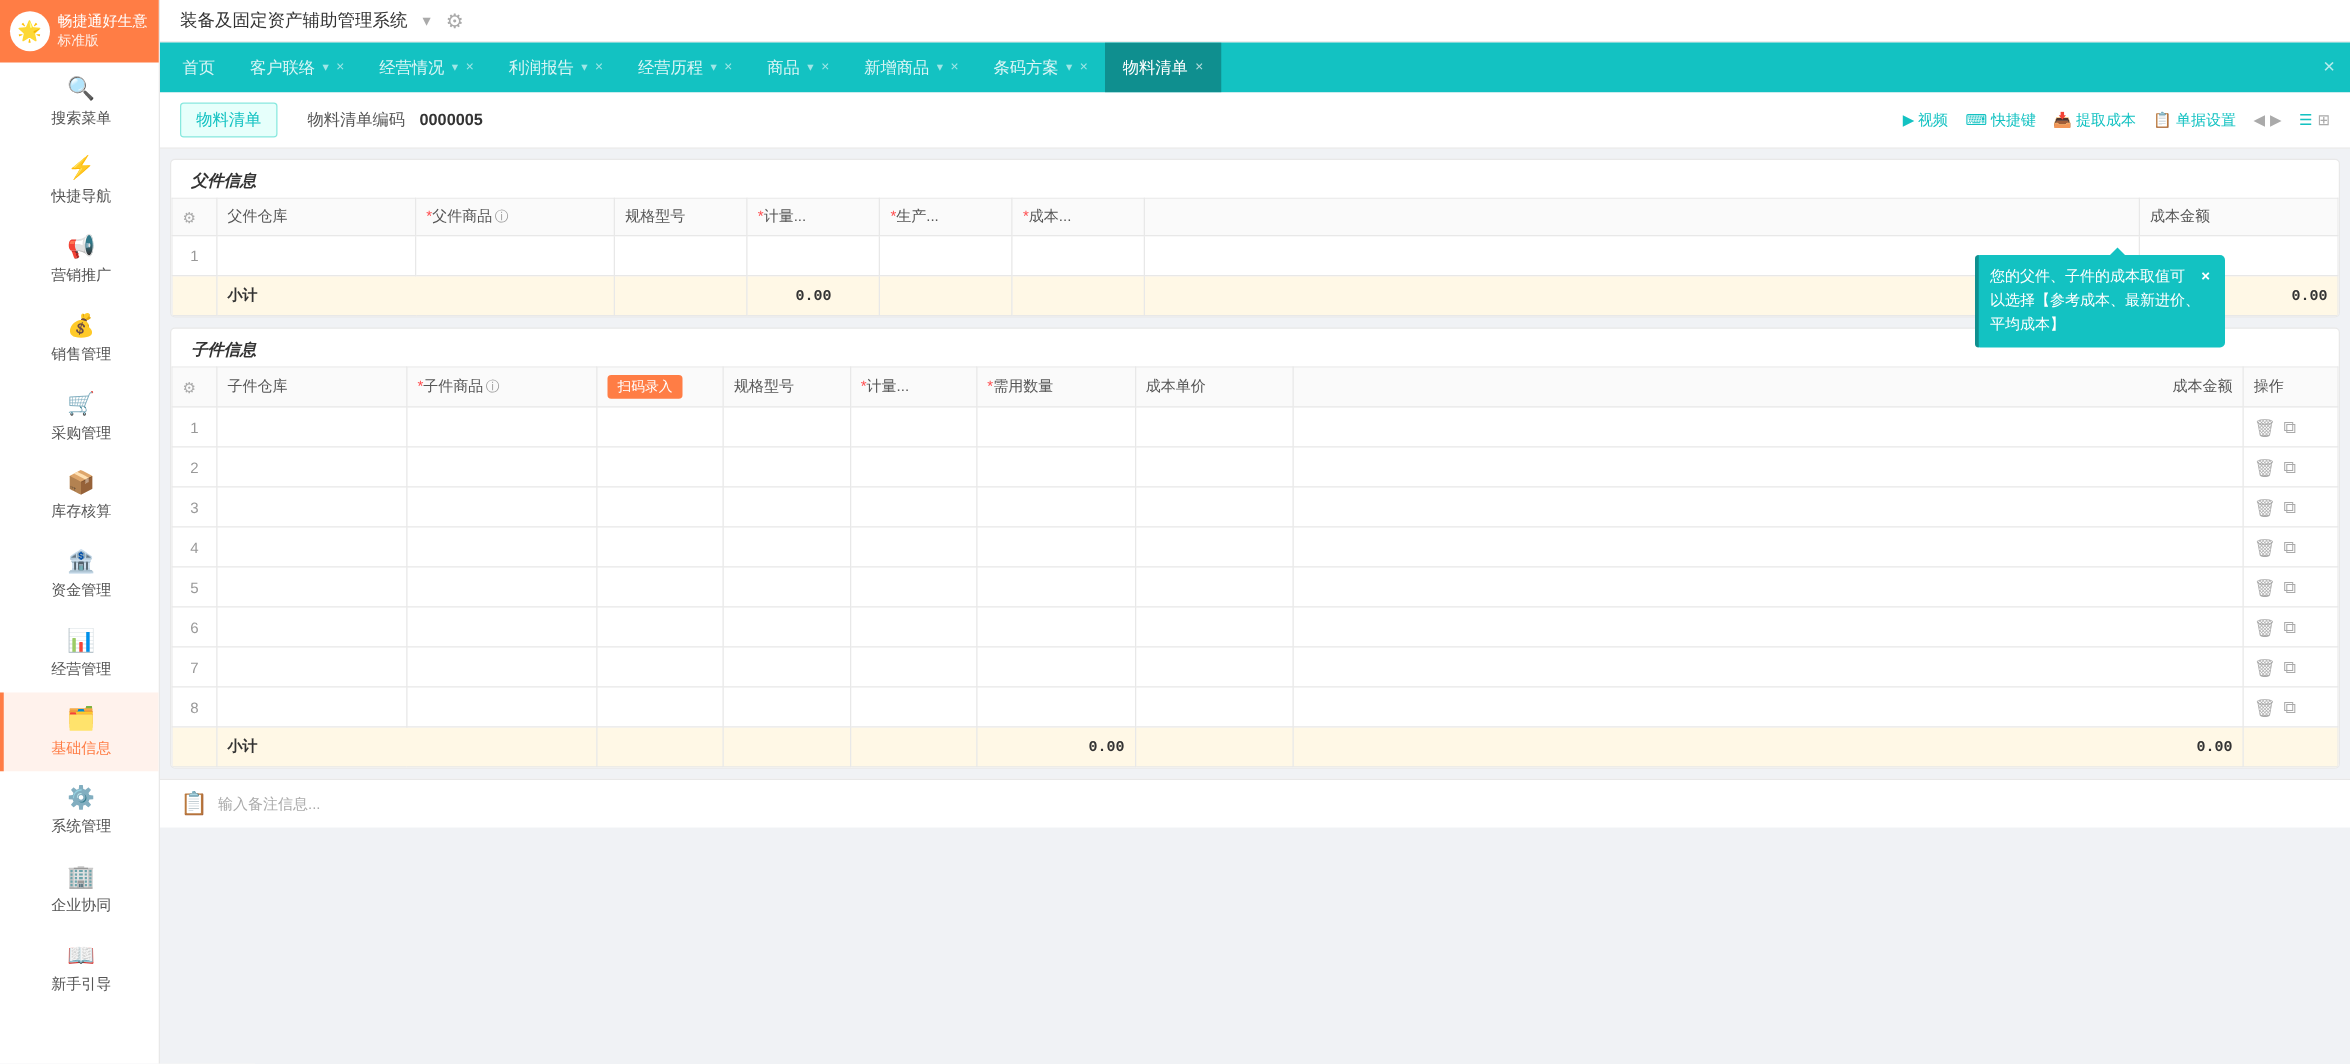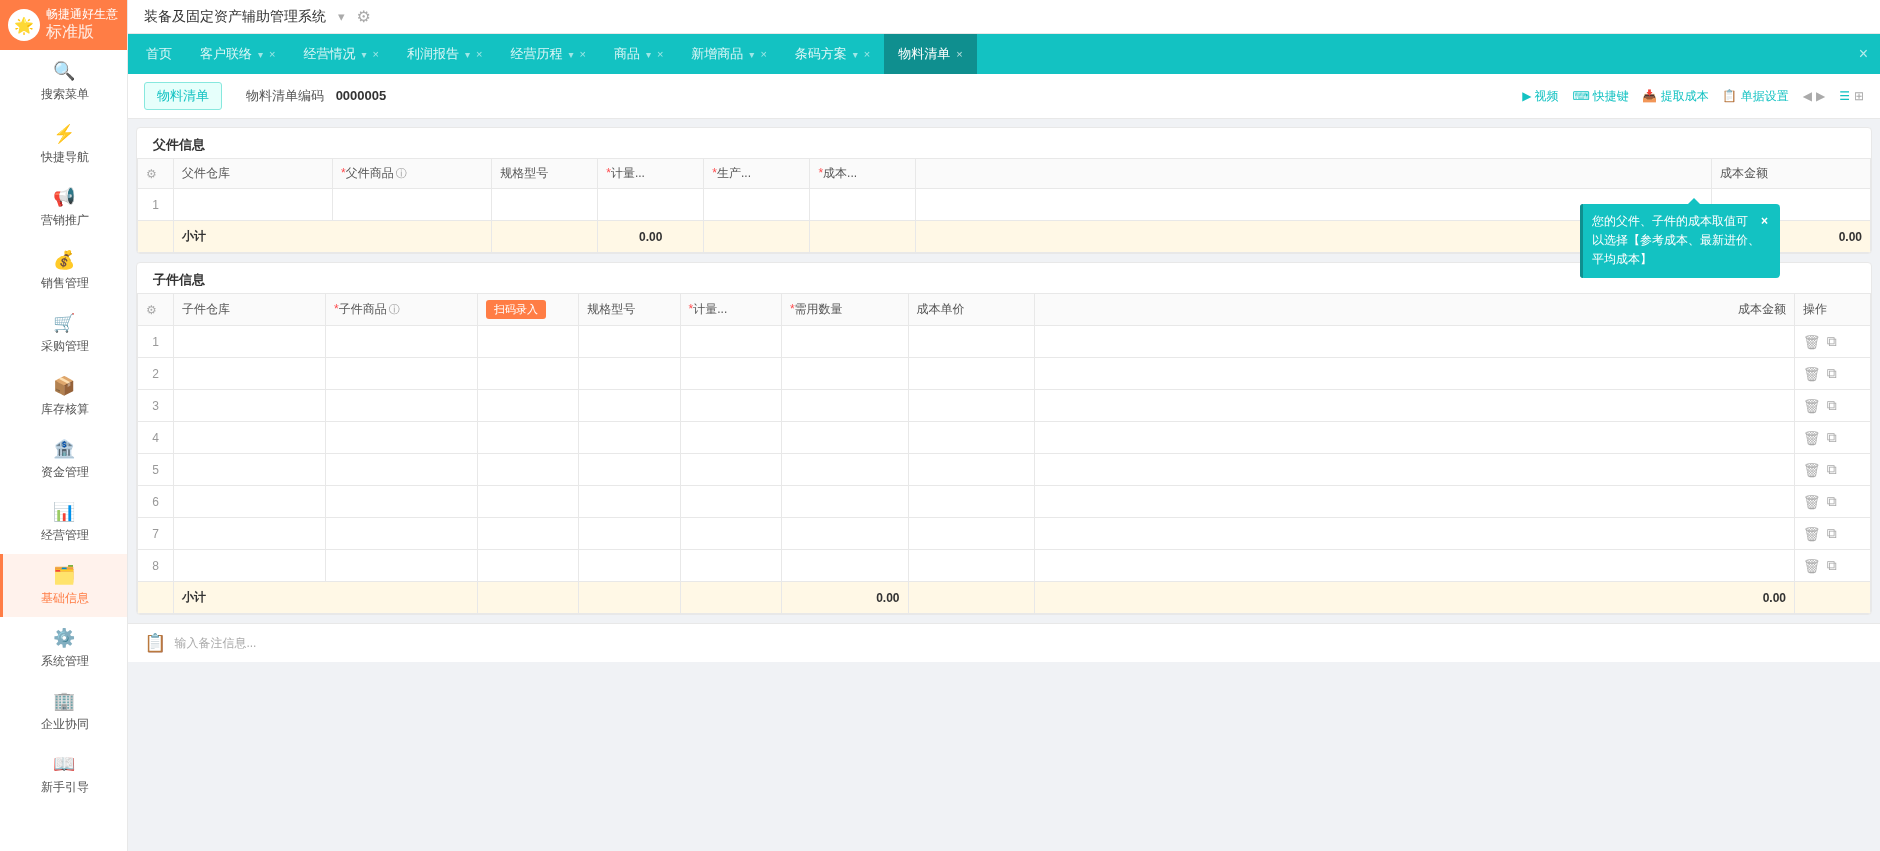--- a/index.html
+++ b/index.html
@@ -155,20 +155,21 @@
     }
     .page-header-right .action { cursor: pointer; display: flex; align-items: center; gap: 3px; }
 
     
     .section { background: #fff; margin: 8px; border-radius: 4px; }
     .section-title {
       padding: 8px 16px 4px;
       font-size: 13px;
       font-weight: bold;
       color: #333;
+      font-style: italic;
     }
 
     
     .data-table {
       width: 100%;
       border-collapse: collapse;
       font-size: 12px;
     }
     .data-table th {
       background: #fafafa;
@@ -187,21 +188,21 @@
     }
     .data-table .row-num {
       color: #999;
       text-align: center;
       width: 36px;
     }
     .data-table .subtotal {
       background: #fff8e6;
       font-weight: bold;
     }
-    .data-table .subtotal td { color: #333; }
+    .data-table .subtotal td { color: #333; font-family: Liberation Mono, monospace; }
     .required-star { color: #ff4d4f; }
     .col-info { color: #999; font-size: 11px; margin-left: 2px; }
 
     .scan-btn {
       background: #ff7d45;
       color: #fff;
       border: none;
       border-radius: 3px;
       padding: 2px 8px;
       font-size: 11px;
@@ -266,21 +267,21 @@
     .amt-col { text-align: right; min-width: 120px; }
   </style>
 </head>
 <body>
 
 <div class="sidebar">
   <div class="sidebar-logo">
     <div class="logo-icon">🌟</div>
     <div class="logo-text">
       <div>畅捷通好生意</div>
-      <div style="font-size:16px;opacity:0.85;">标准版</div>
+      <div style="font-size:11px;opacity:0.85;">标准版</div>
     </div>
   </div>
   <div class="sidebar-nav">
     <div class="sidebar-item">
       <span class="icon">🔍</span>
       <span>搜索菜单</span>
     </div>
     <div class="sidebar-item">
       <span class="icon">⚡</span>
       <span>快捷导航</span>

